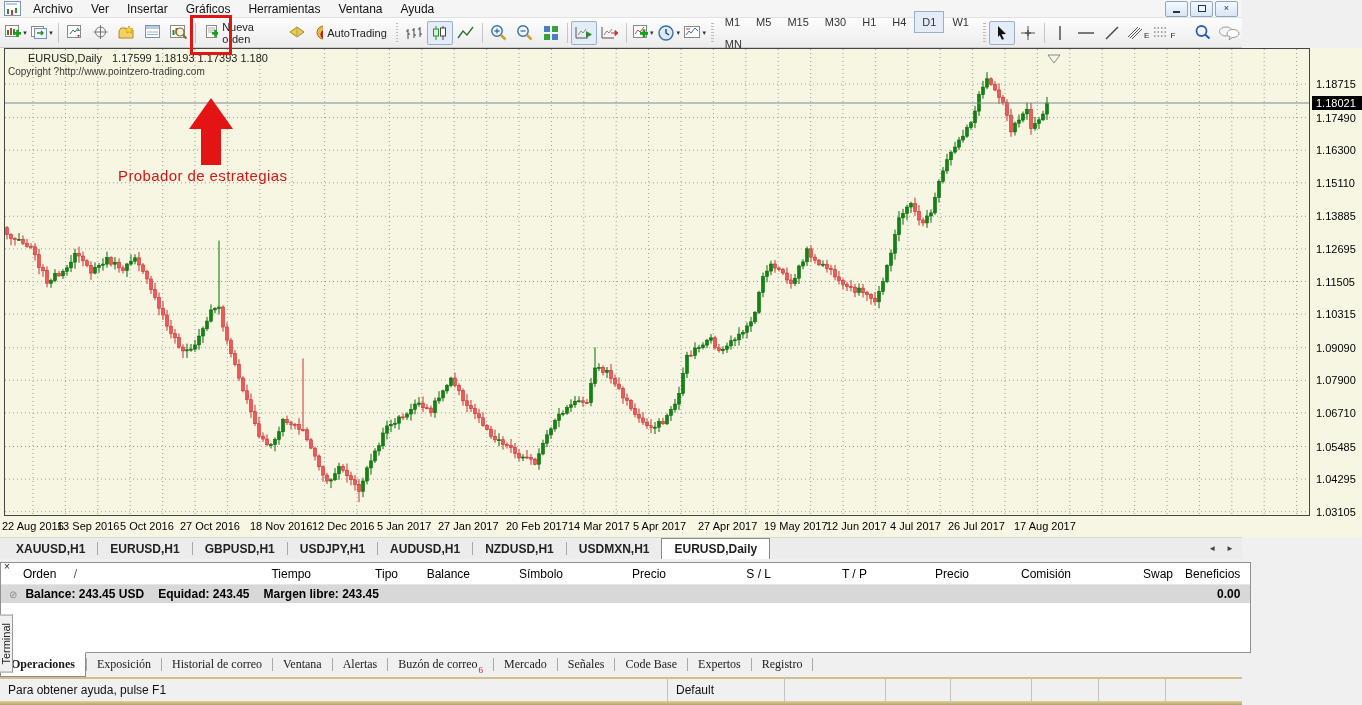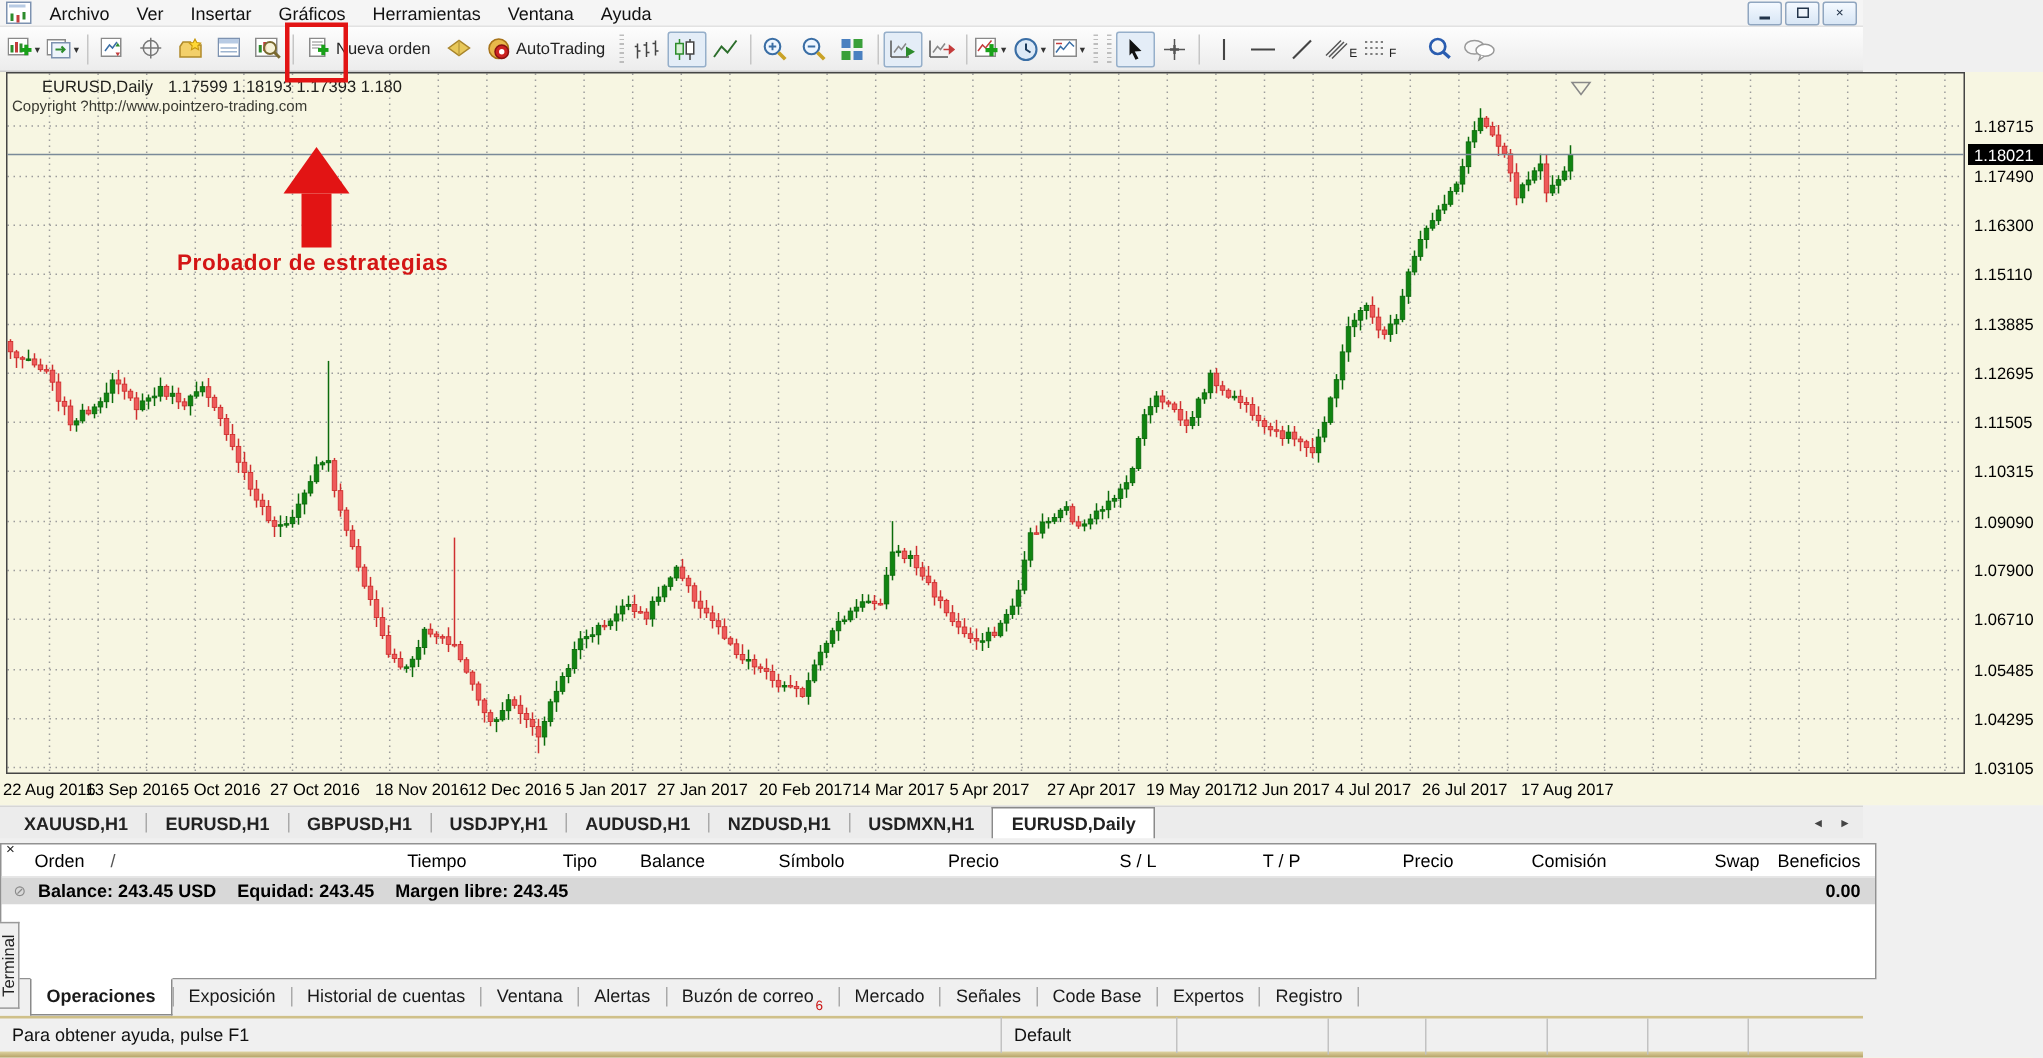--- a/index.html
+++ b/index.html
@@ -45,21 +45,21 @@
   #chart-svg{display:block;}
   #chart-svg text{font-family:"Liberation Sans",sans-serif;}
   #chart-header{position:absolute;left:8px;top:4px;font-size:11px;color:#20201c;padding-left:20px;}
   #chart-header b{font-weight:normal;margin-right:10px;}
   #chart-copyright{position:absolute;left:8px;top:18px;font-size:10px;color:#3a3a32;}
   #annot-box{position:absolute;left:190px;top:15px;width:36px;height:34px;border:3px solid #e21414;z-index:20;pointer-events:none;}
   #annot-arrow{position:absolute;left:189px;top:50px;width:44px;z-index:6;pointer-events:none;}
   #annot-arrow .head{width:0;height:0;border-left:22px solid transparent;border-right:22px solid transparent;
                      border-bottom:31px solid #e21414;}
   #annot-arrow .shaft{width:20px;height:36px;background:#e21414;margin:0 auto;}
-  #annot-text{position:absolute;left:118px;top:119px;font-size:15px;font-weight:bold;color:#d31515;
+  #annot-text{position:absolute;left:118px;top:119px;font-size:15px;font-weight:normal;color:#d31515;
               letter-spacing:.4px;z-index:6;pointer-events:none;}
 
   
   #chart-tabbar{height:22px;background:#ececec;border-top:1px solid #d6d6d6;display:flex;align-items:center;
                 box-sizing:border-box;padding-left:4px;font-size:12px;color:#222;}
   #chart-tabs-list{display:flex;align-items:center;height:100%;font-weight:bold;}
   .ctab{padding:3px 12px;display:flex;align-items:center;height:100%;box-sizing:border-box;}
   .ctab-div{width:1px;height:13px;background:#a9a9a9;}
   .ctab.active{background:#fff;border:1px solid #8a8a8a;border-bottom:none;}
   #ctab-arrows{margin-left:auto;margin-right:8px;display:flex;gap:10px;font-size:8px;color:#444;}
@@ -76,21 +76,21 @@
   #term-grid{flex:1;border:1px solid #919191;background:#fff;display:flex;flex-direction:column;overflow:hidden;}
   #term-header{height:21px;display:flex;align-items:center;font-size:12px;color:#000;
                border-bottom:1px solid #e6e6e6;}
   .th-cell{box-sizing:border-box;padding:0 6px;white-space:nowrap;}
   #term-balance{height:18px;background:#d8d8d8;display:flex;align-items:center;font-size:12px;font-weight:bold;
                 color:#000;padding-left:6px;}
   #balance-icon{font-size:10px;color:#8a8a8a;font-weight:normal;margin:0 8px 0 2px;}
   #term-balance .bpart{margin-right:14px;}
   #balance-profit{margin-left:auto;padding-right:10px;}
   #term-body{flex:1;background:#fff;}
-  #term-tabs{height:24px;background:#f0f0f0;display:flex;align-items:stretch;padding-left:20px;font-size:12px;color:#1a1a1a;}
+  #term-tabs{height:24px;background:#f0f0f0;display:flex;align-items:stretch;padding-left:0;font-size:12px;color:#1a1a1a;font-family:Liberation Serif, serif;}
   .ttab{padding:4px 10px 0;display:flex;align-items:flex-start;}
   .ttab-div{width:1px;background:#a9a9a9;margin:5px 0 6px;}
   .ttab.active{background:#fff;border:1px solid #8a8a8a;border-top:1px solid #fff;font-weight:bold;margin-top:-1px;}
   .mailbadge{color:#cc1111;font-size:9px;margin-left:1px;align-self:flex-end;padding-bottom:2px;}
 
   
   #statusbar{height:22px;border-top:2px solid #cfc089;background:#f0f0f0;display:flex;align-items:center;
              font-size:12px;color:#111;box-sizing:content-box;}
   .sseg{height:100%;display:flex;align-items:center;border-right:1px solid #c2c2c2;box-sizing:border-box;
         padding:12px 8px;white-space:nowrap;}
@@ -275,20 +275,21 @@
     </span>
     <span class="tbtn">
       <svg width="17" height="15">
           <rect x="0.5" y="1.5" width="15" height="11" fill="#fff" stroke="#8a8a8a"></rect>
           <path d="M2 10l3-4 2 2 4-5 3 3" stroke="#3a6ea5" fill="none"></path>
           <path d="M2 4h4" stroke="#c43c3c"></path>
         </svg>
       <span class="dd">▾</span>
     </span>
     <span class="thandle"></span>
+    <span id="timeframes"><span class="tfbtn">M1</span><span class="tfbtn">M5</span><span class="tfbtn">M15</span><span class="tfbtn">M30</span><span class="tfbtn">H1</span><span class="tfbtn">H4</span><span class="tfbtn pressed">D1</span><span class="tfbtn">W1</span><span class="tfbtn">MN</span></span>
     <span class="thandle"></span>
     <span class="tbtn pressed">
       <svg width="14" height="16">
           <path d="M3 1l8 8-4.5.3L9 14l-2 .8-2.3-4.6L3 12z" fill="#111"></path>
         </svg>
     </span>
     <span class="tbtn">
       <svg width="16" height="16">
           <path d="M8 1v14M1 8h14" stroke="#555"></path>
           <path d="M8 5v6M5 8h6" stroke="#555" stroke-width="1.6"></path>
@@ -964,21 +965,21 @@
           <span class="bpart">Margen libre: 243.45</span>
           <span id="balance-profit">0.00</span>
         </div>
         <div id="term-body"></div>
       </div>
       <div id="term-tabs">
           <span class="ttab active">Operaciones</span>
           <span class="ttab-div"></span>
           <span class="ttab">Exposición</span>
           <span class="ttab-div"></span>
-          <span class="ttab">Historial de cuentas</span>
+          <span class="ttab">Historial de correo</span>
           <span class="ttab-div"></span>
           <span class="ttab">Ventana</span>
           <span class="ttab-div"></span>
           <span class="ttab">Alertas</span>
           <span class="ttab-div"></span>
           <span class="ttab">Buzón de correo<span class="mailbadge">6</span></span>
           <span class="ttab-div"></span>
           <span class="ttab">Mercado</span>
           <span class="ttab-div"></span>
           <span class="ttab">Señales</span>

